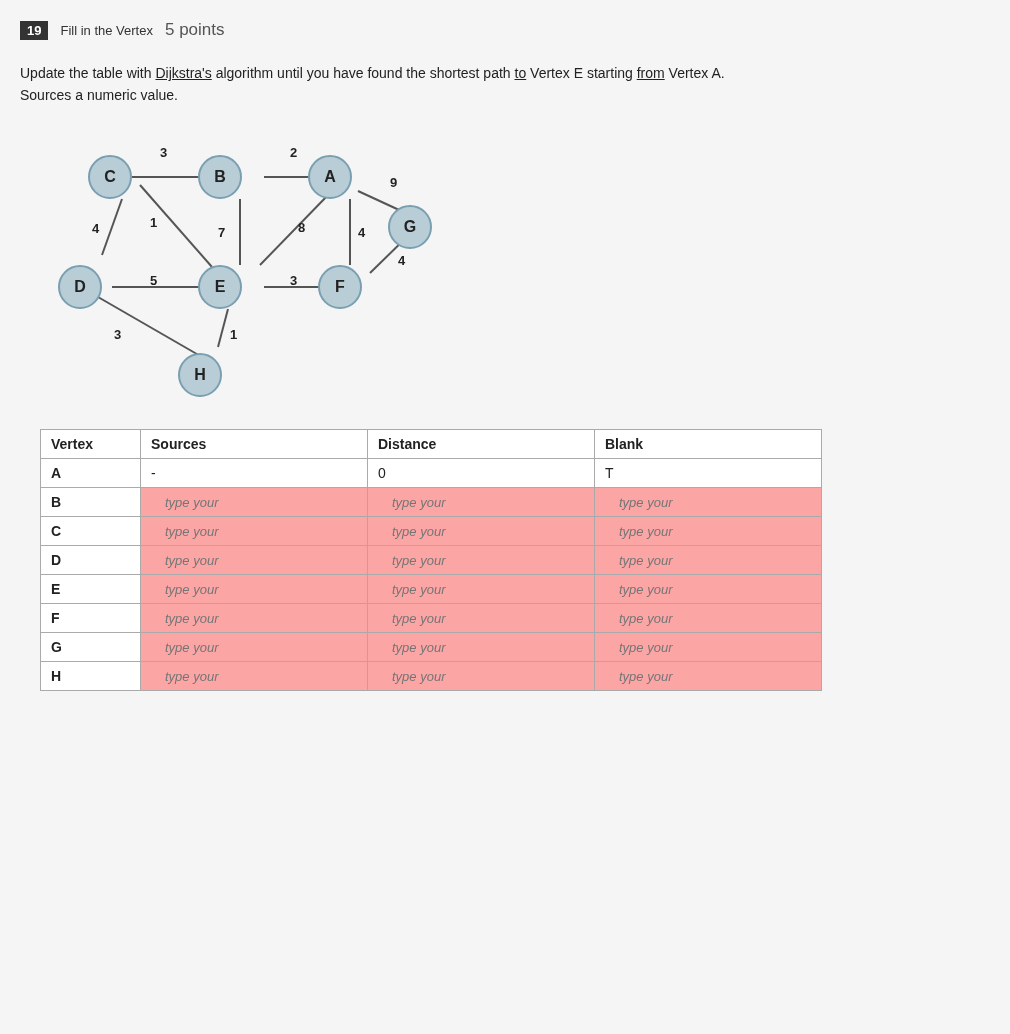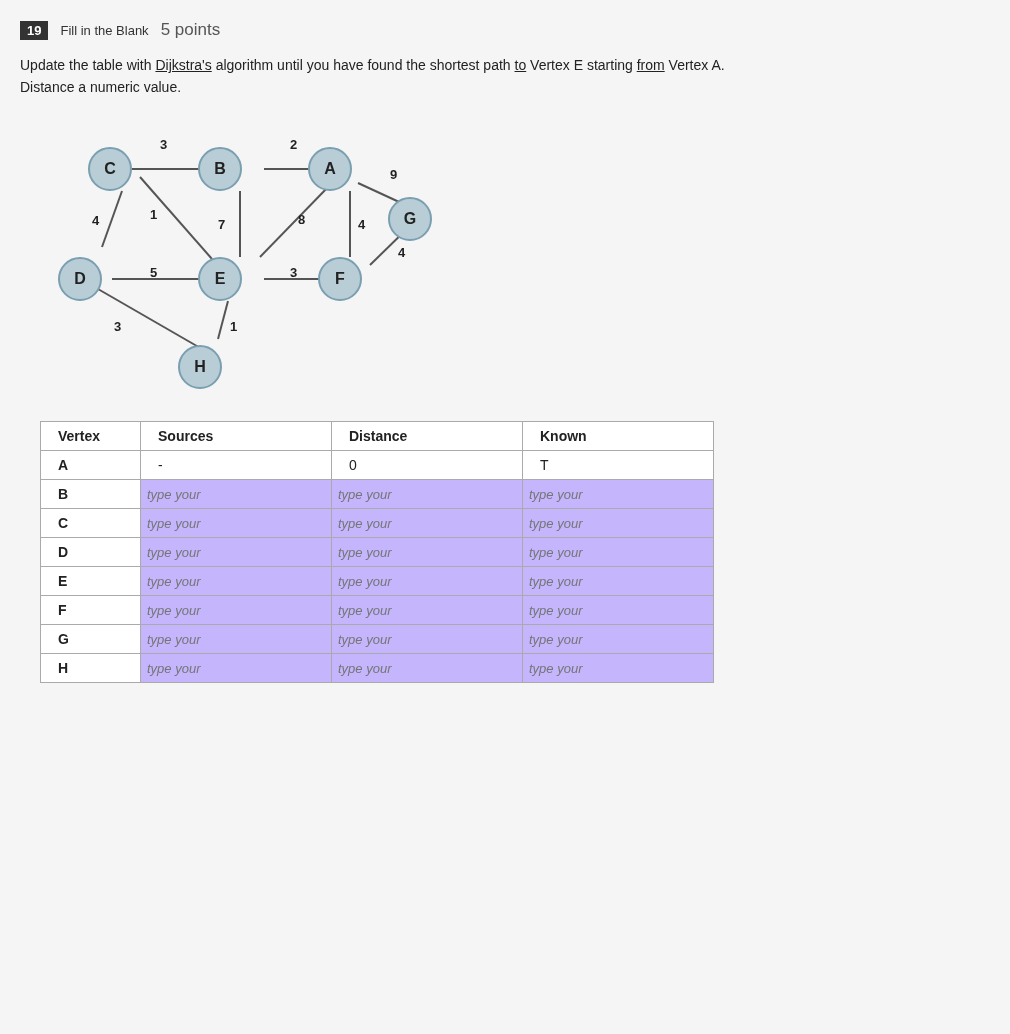--- a/index.html
+++ b/index.html
@@ -7,21 +7,21 @@
       font-family: Arial, sans-serif;
       background: #f5f5f5;
       padding: 20px;
       font-size: 14px;
       color: #222;
     }
     .question-header {
       display: flex;
       align-items: baseline;
       gap: 12px;
-      margin-bottom: 14px;
+      margin-bottom: 22px;
     }
     .question-number {
       background: #333;
       color: white;
       padding: 2px 7px;
       font-size: 13px;
       font-weight: bold;
     }
     .question-type {
       font-size: 13px;
@@ -75,21 +75,21 @@
     
     .table-container {
       margin-left: 20px;
     }
     table {
       border-collapse: collapse;
       min-width: 480px;
     }
     th, td {
       border: 1px solid #aaa;
-      padding: 6px 17px;
+      padding: 6px 10px;
       text-align: left;
       vertical-align: middle;
       font-size: 14px;
       min-width: 100px;
     }
     th {
       background: #fff;
       font-weight: bold;
     }
     td.vertex-cell {
@@ -103,38 +103,38 @@
     input.answer-input {
       border: none;
       outline: none;
       width: 100%;
       font-size: 13px;
       color: #666;
       background: transparent;
       font-style: italic;
     }
     td.input-cell {
-      background: #c4b5fd;
-      padding: 4px 6px;
+      background: #fca5a5;
+      padding: 4px 24px;
     }
   </style>
 </head>
 <body>
 
 <div class="question-header">
   <span class="question-number">19</span>
-  <span class="question-type">Fill in the Blank</span>
+  <span class="question-type">Fill in the Vertex</span>
   <span class="points">5 points</span>
 </div>
 
 <div class="instructions">
   <p>
     Update the table with <u>Dijkstra's</u> algorithm until you have found the shortest path <u>to</u> Vertex E starting <u>from</u> Vertex A.
   </p>
-  <p>Distance a numeric value.</p>
+  <p>Sources a numeric value.</p>
 </div>
 
 <div class="graph-area">
   <svg class="graph-svg">
 
     <line x1="82" y1="52" x2="170" y2="52" stroke="#555" stroke-width="2"></line>
 
     <line x1="214" y1="52" x2="280" y2="52" stroke="#555" stroke-width="2"></line>
 
     <line x1="308" y1="66" x2="360" y2="90" stroke="#555" stroke-width="2"></line>
@@ -184,21 +184,21 @@
   <span class="edge-label" style="left:180px;top:202px;">1</span>
 </div>
 
 <div class="table-container">
   <table>
     <thead>
       <tr>
         <th>Vertex</th>
         <th>Sources</th>
         <th>Distance</th>
-        <th>Known</th>
+        <th>Blank</th>
       </tr>
     </thead>
     <tbody id="table-body">
     <tr>
           <td class="vertex-cell">A</td>
           <td class="static-cell">-</td>
           <td class="static-cell">0</td>
           <td class="static-cell">T</td>
         </tr>
         <tr>

